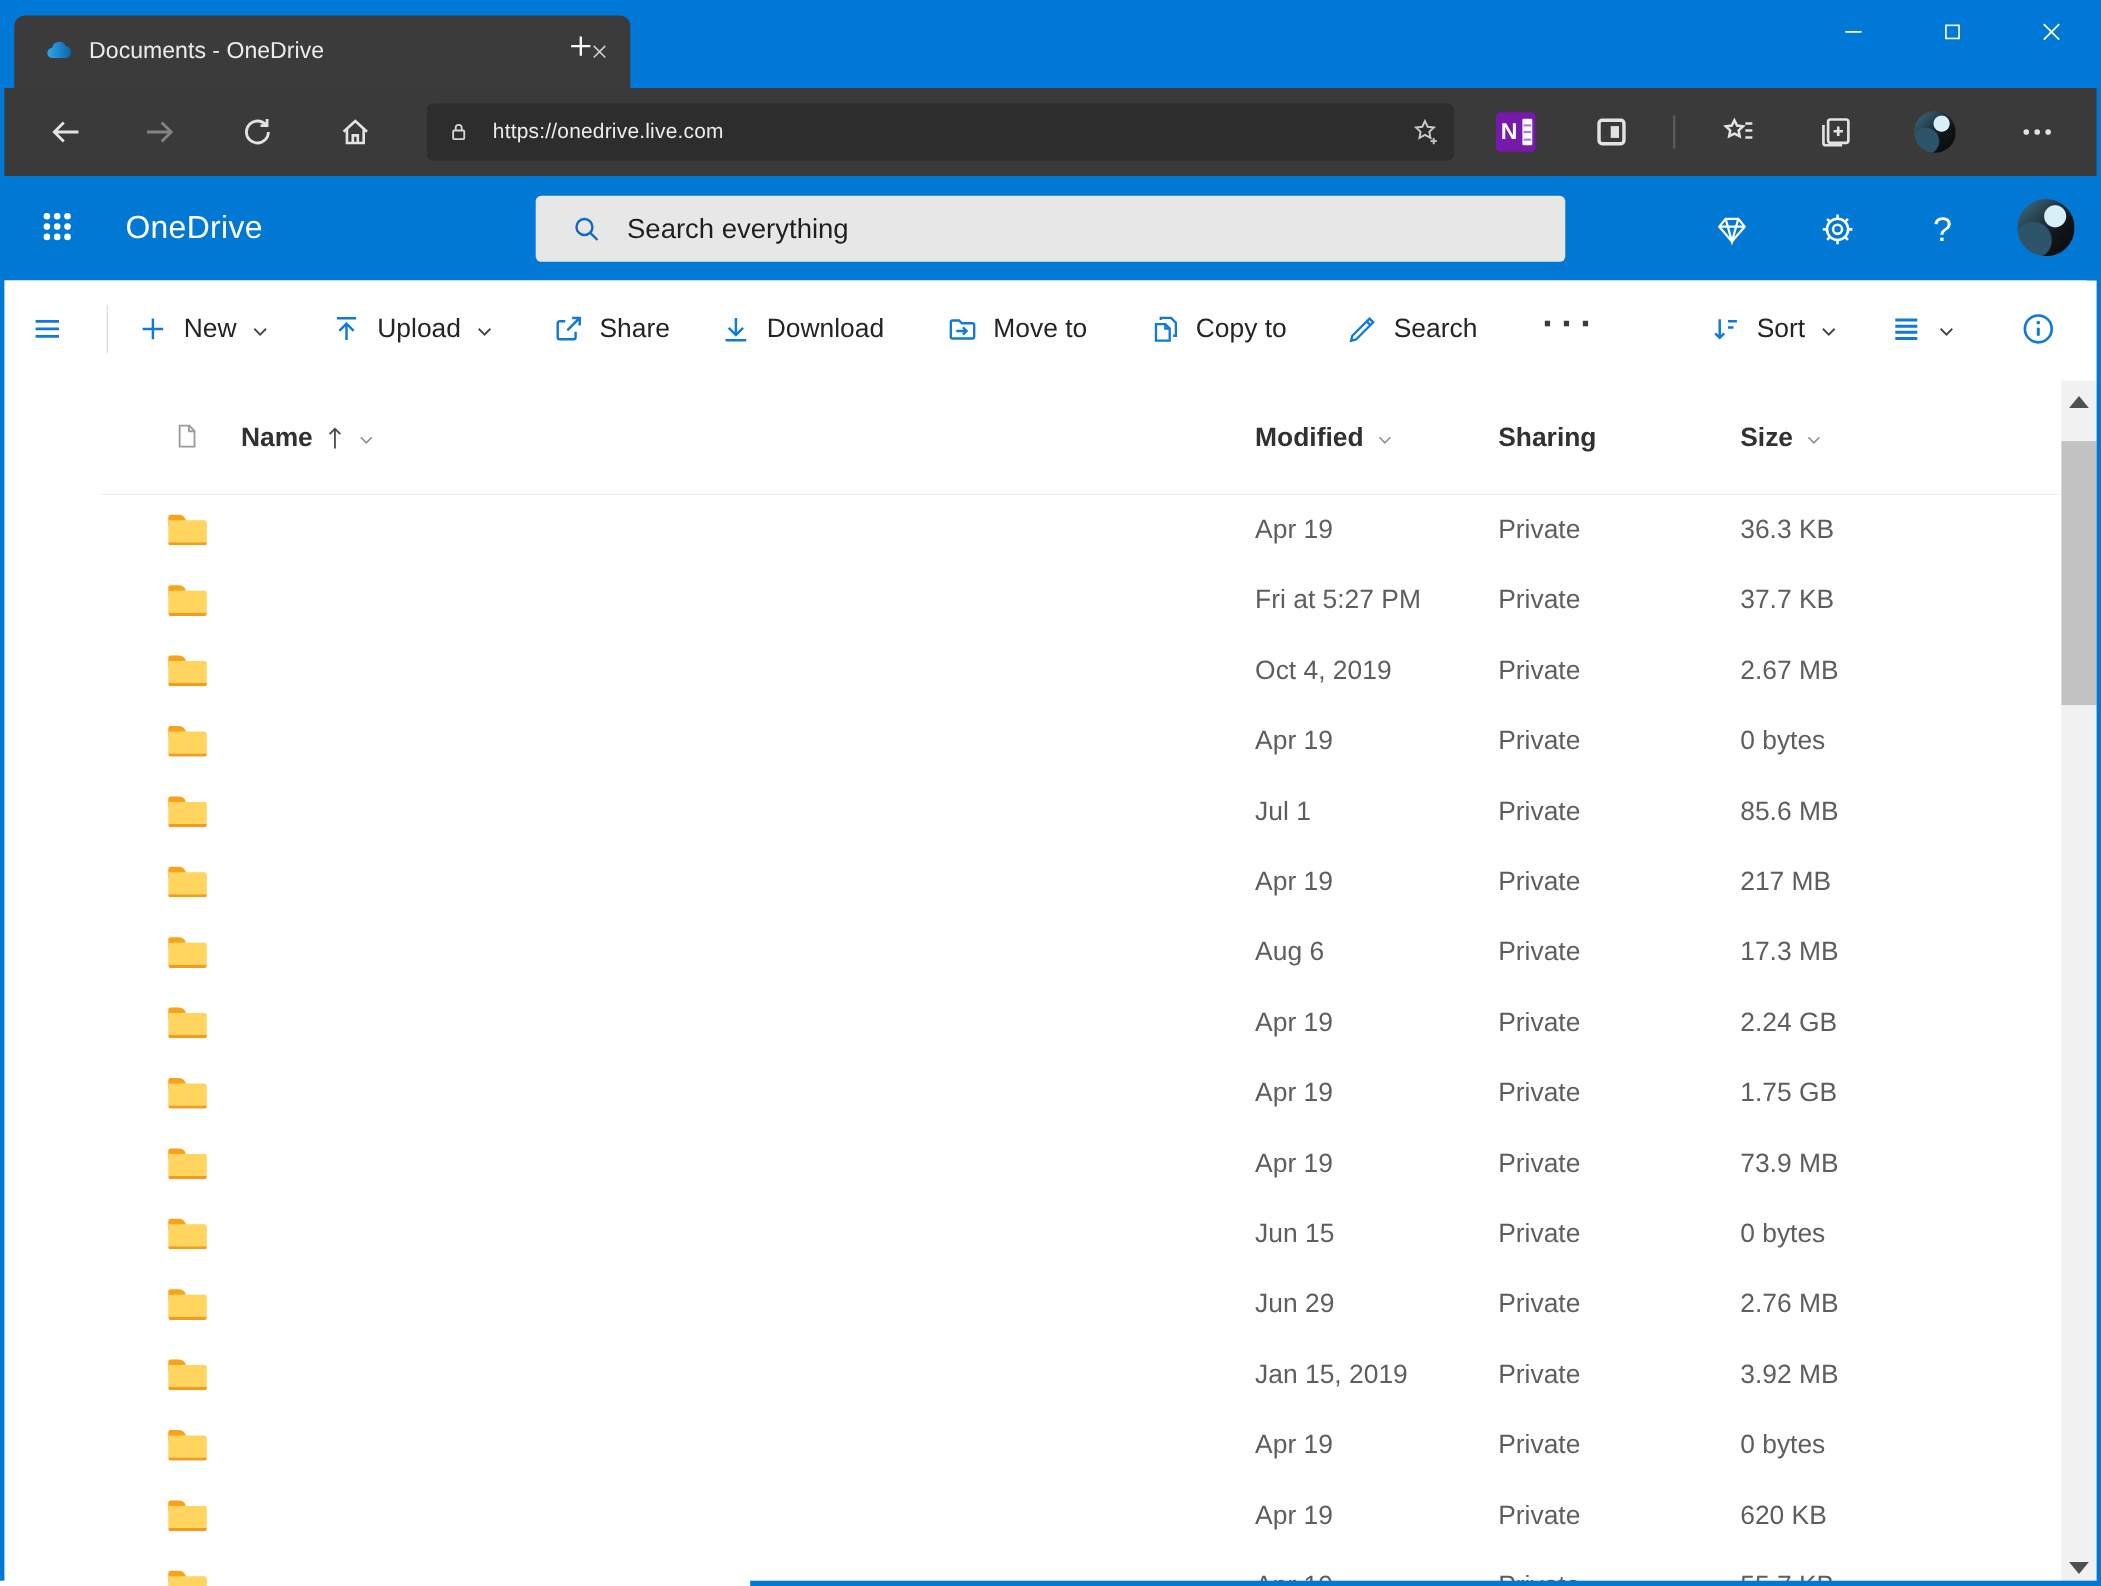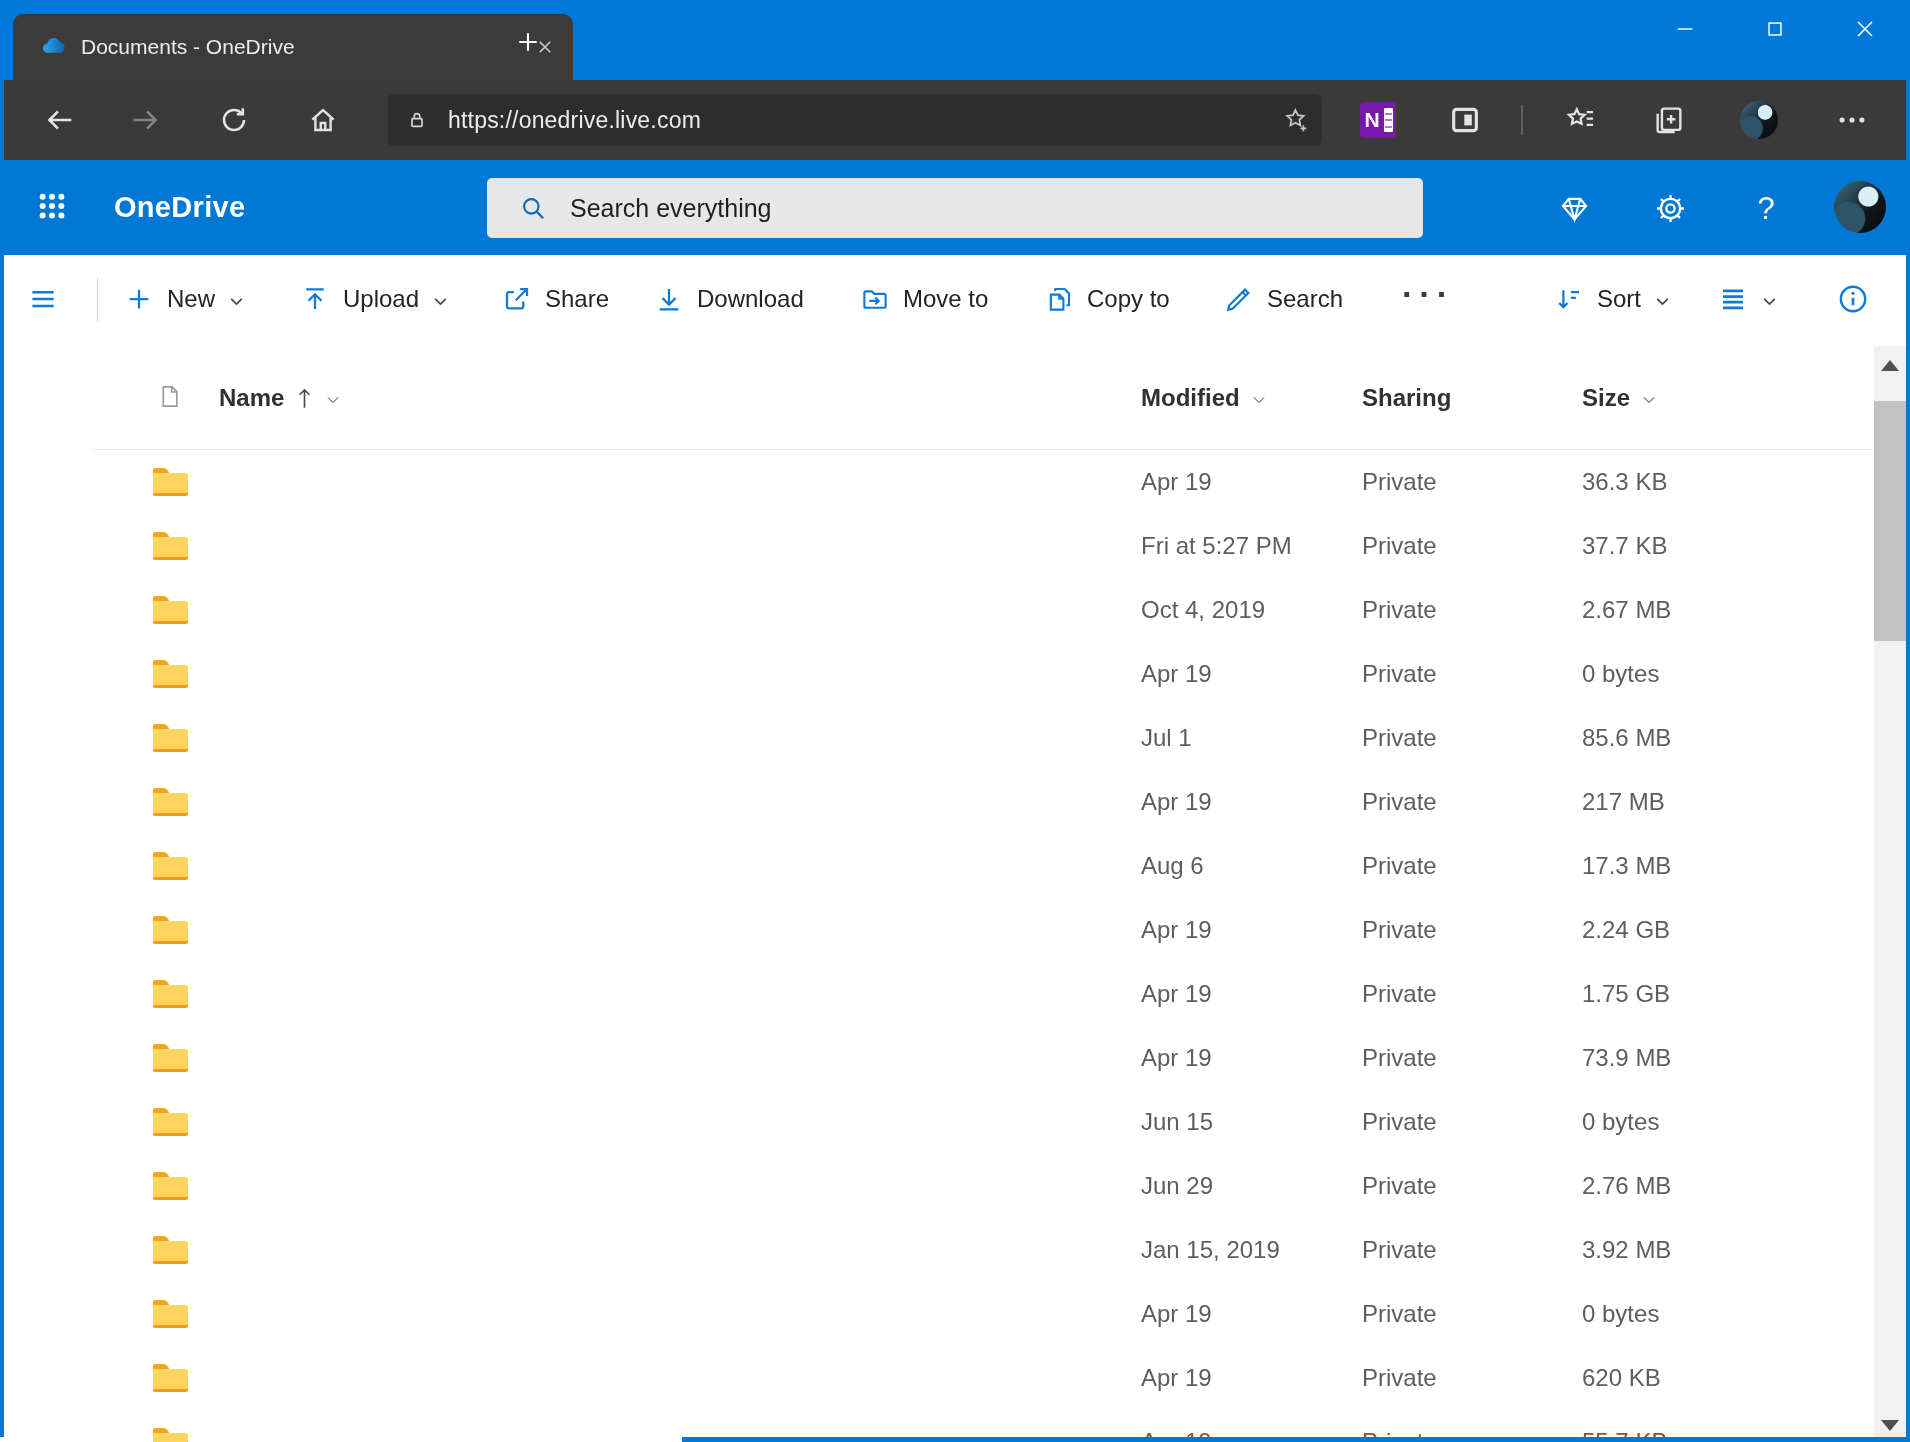--- a/index.html
+++ b/index.html
@@ -19,38 +19,38 @@
   .win-controls{position:absolute;right:0;top:0;display:flex}
   .win-btn{width:90px;height:58px;display:flex;align-items:center;justify-content:center;color:#fff}
 
   
   .navbar{position:absolute;top:80px;left:0;right:0;height:80px;background:#3a3a3a}
   .nav-btn{position:absolute;top:16px;width:48px;height:48px;color:#e3e3e3;display:flex;align-items:center;justify-content:center}
   .nav-btn.disabled{color:#838383}
   .addressbar{position:absolute;left:388px;top:14px;width:934px;height:52px;background:#2d2d2d;border-radius:6px;
               display:flex;align-items:center;cursor:text}
   .lock{margin-left:18px;width:22px;height:22px;color:#d6d6d6;flex:none}
-  .url{margin-left:20px;font-size:23px;color:#ececec;letter-spacing:.2px;white-space:nowrap}
+  .url{margin-left:20px;font-size:19px;color:#ececec;letter-spacing:.2px;white-space:nowrap}
   .star-add{margin-left:auto;margin-right:12px;width:28px;height:28px;color:#c9c9c9}
   .ext-btn{position:absolute;top:22px;width:36px;height:36px;display:flex;align-items:center;justify-content:center;color:#e3e3e3}
   .onenote{background:#7719aa;border-radius:4px;color:#fff;font-weight:700;font-size:21px}
   .onenote .n{flex:1;text-align:center}
   .onenote .pg{width:9px;height:24px;background:#fff;border-radius:1px;margin-right:3px;display:flex;flex-direction:column;justify-content:space-evenly}
   .onenote .pg i{height:2px;background:#b07cd6;margin:0 1px}
   .nav-divider{position:absolute;left:1521px;top:25px;width:2px;height:30px;background:#5f5f5f}
   .avatar{border-radius:50%;background:
       radial-gradient(circle at 66% 30%, #d9eff8 0 19%, rgba(217,239,248,0) 21%),
       radial-gradient(circle at 28% 72%, #2d5468 0 30%, rgba(45,84,104,0) 33%),
       linear-gradient(135deg,#41718a 0%,#11161b 62%,#070809 100%)}
   .avatar-browser{position:absolute;left:1740px;top:21px;width:38px;height:38px}
 
   
   .appheader{position:absolute;top:160px;left:0;right:0;height:95px;background:#0078d4}
   .waffle{position:absolute;left:24px;top:18px;width:56px;height:56px;color:#fff;display:flex;align-items:center;justify-content:center}
-  .brand{position:absolute;left:114px;top:0;height:95px;display:flex;align-items:center;color:#fff;font-size:29px;font-weight:700;letter-spacing:.3px}
+  .brand{position:absolute;left:114px;top:0;height:95px;display:flex;align-items:center;color:#fff;font-size:29px;font-weight:400;letter-spacing:.3px}
   .search{position:absolute;left:487px;top:18px;width:936px;height:60px;background:#e7e7e7;border-radius:5px;display:flex;align-items:center}
   .search .mag{margin-left:32px;width:29px;height:29px;color:#1068bf;flex:none}
   .search input{flex:1;margin-left:22px;margin-right:16px;background:transparent;border:none;outline:none;font-size:25px;color:#1b1b1b}
   .search input::placeholder{color:#1f1f1f;opacity:1}
   .hdr-btn{position:absolute;top:24px;width:48px;height:48px;color:#fff;display:flex;align-items:center;justify-content:center}
   .help-glyph{font-size:31px;font-weight:400;line-height:1}
   .avatar-account{position:absolute;left:1834px;top:21px;width:52px;height:52px;cursor:pointer}
 
   
   .commandbar{position:absolute;top:255px;left:0;right:13px;height:96px;background:#fff;border-bottom:1px solid #e3e3e3}

